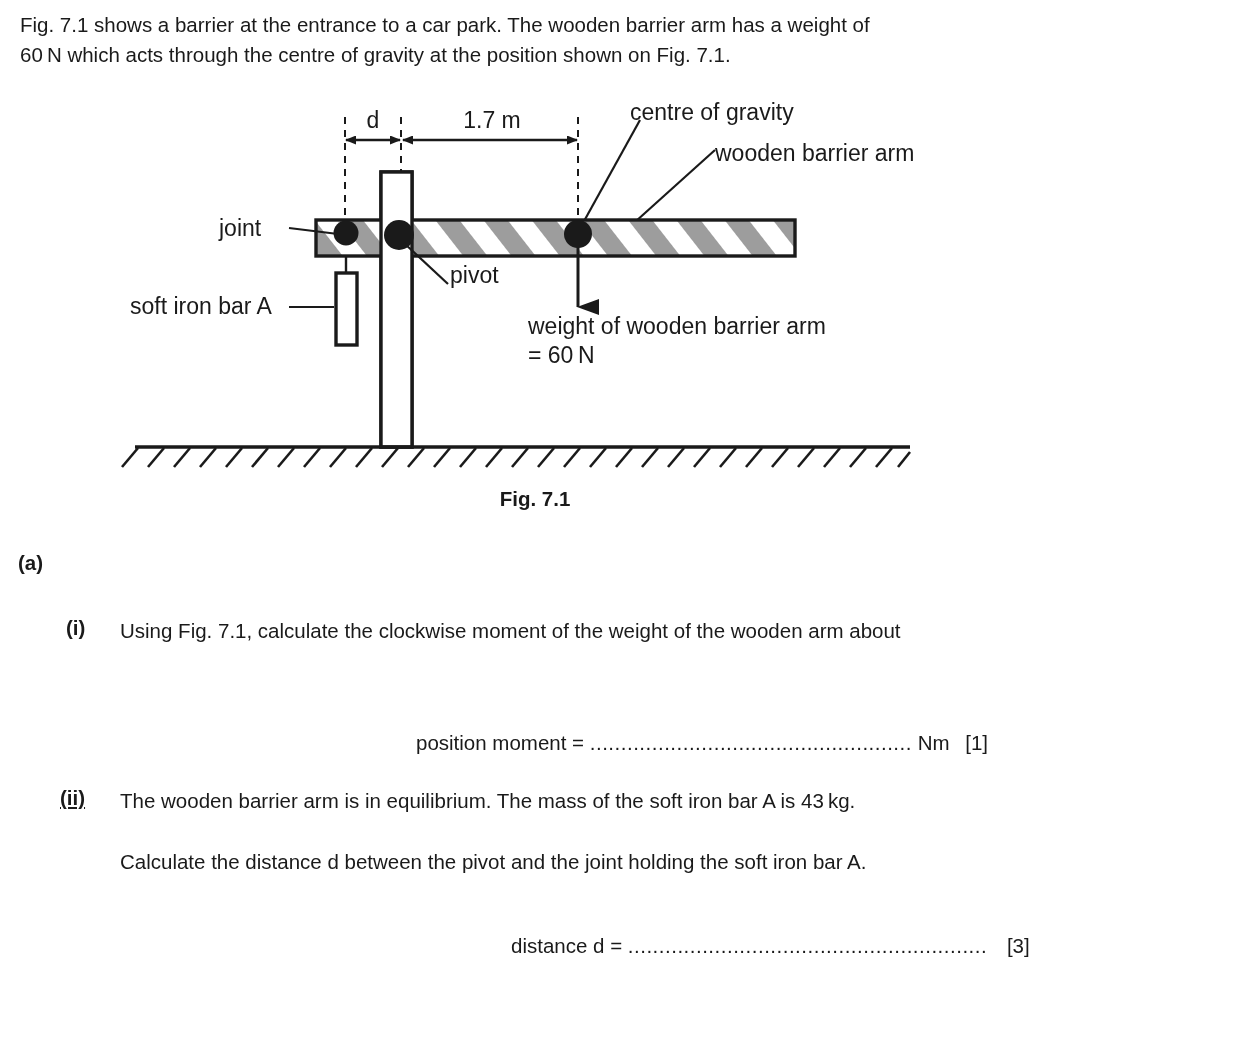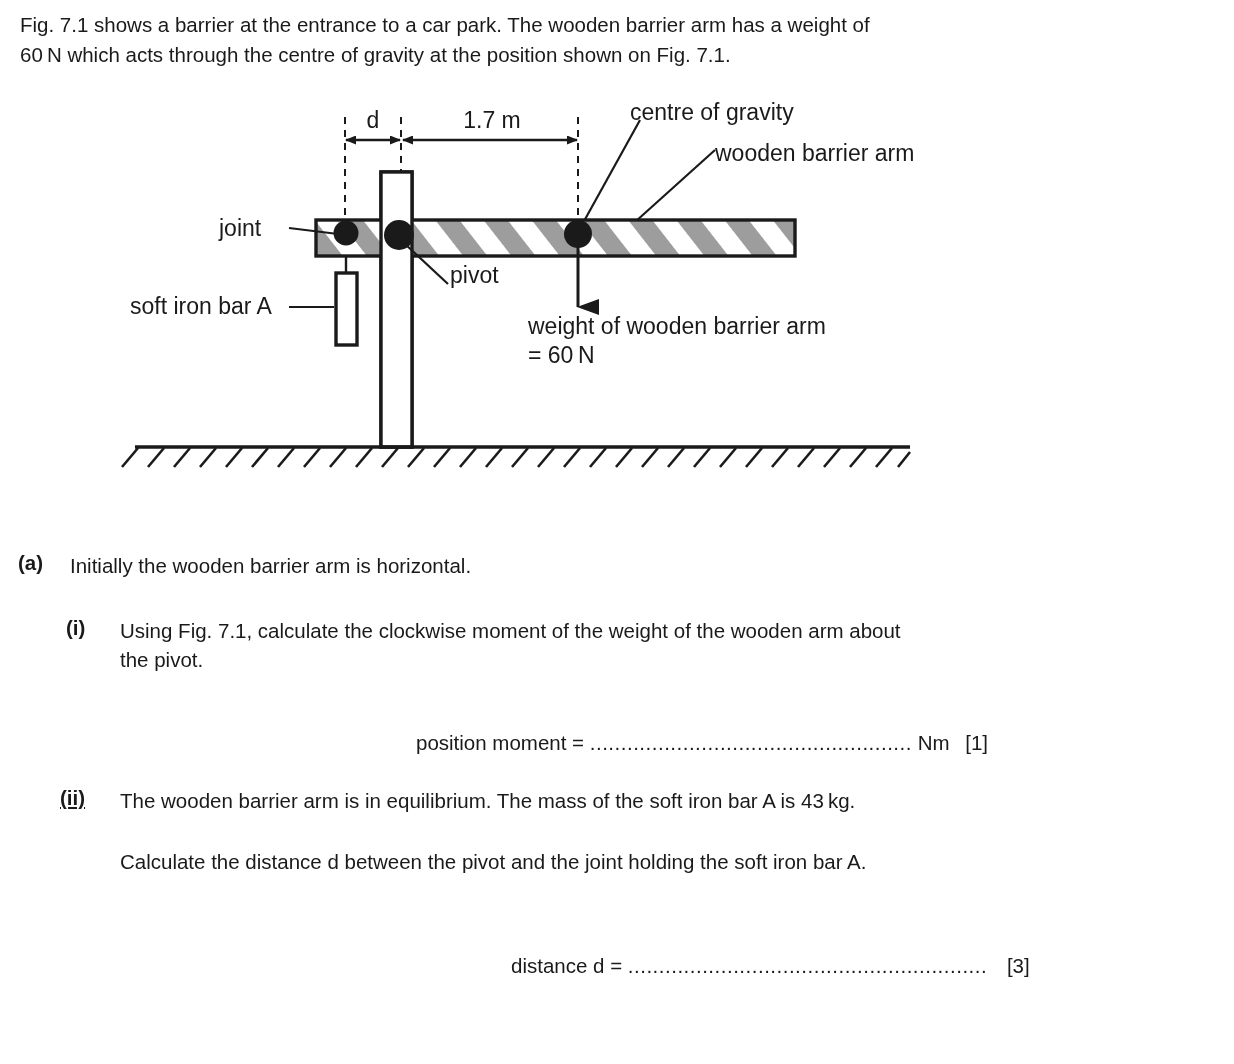--- a/index.html
+++ b/index.html
@@ -184,38 +184,37 @@
         <line x1="788" y1="353" x2="772" y2="372"></line>
         <line x1="814" y1="353" x2="798" y2="372"></line>
         <line x1="840" y1="353" x2="824" y2="372"></line>
         <line x1="866" y1="353" x2="850" y2="372"></line>
         <line x1="892" y1="353" x2="876" y2="372"></line>
         <line x1="910" y1="357" x2="898" y2="372"></line>
       </g>
     </svg>
   </div>
 
+  <div class="fig-caption">Fig. 7.1</div>
 
   <div class="lbl" style="left:18px; top:551px;">(a)</div>
-  <div class="qline" style="left:70px; top:551px; width:900px;">Initially the wooden barrier arm is horizontal.</div>
 
   <div class="lbl" style="left:66px; top:616px;">(i)</div>
   <div class="qline" style="left:120px; top:616px; width:980px;">Using Fig. 7.1, calculate the clockwise moment of the weight of the wooden arm about</div>
-  <div class="qline" style="left:120px; top:645px; width:980px;">the pivot.</div>
 
   <div class="ans-row" style="left:416px; top:731px;">
     <span>position moment =</span>
     <span class="dots">....................................................</span>
     <span>Nm</span>
     <span class="mark" style="margin-left:10px;">[1]</span>
   </div>
 
   <div class="lbl" style="left:60px; top:786px;text-decoration:underline;">(ii)</div>
   <div class="qline" style="left:120px; top:786px; width:980px;">The wooden barrier arm is in equilibrium. The mass of the soft iron bar A is 43 kg.</div>
   <div class="qline" style="left:120px; top:847px; width:980px;">Calculate the distance d between the pivot and the joint holding the soft iron bar A.</div>
 
-  <div class="ans-row" style="left:511px; top:934px;margin-top:20px;">
+  <div class="ans-row" style="left:511px; top:934px;">
     <span>distance d =</span>
     <span class="dots">..........................................................</span>
     <span class="mark" style="margin-left:14px;">[3]</span>
   </div>
 
 </div>
 
 </body></html>

